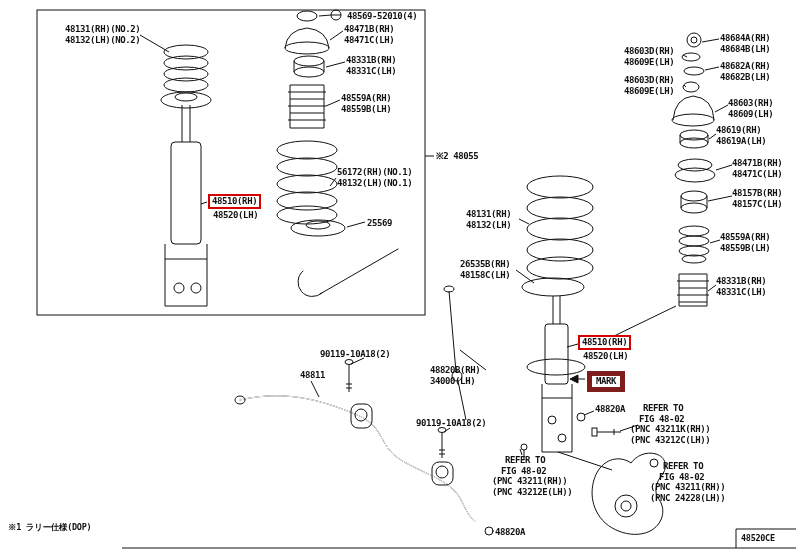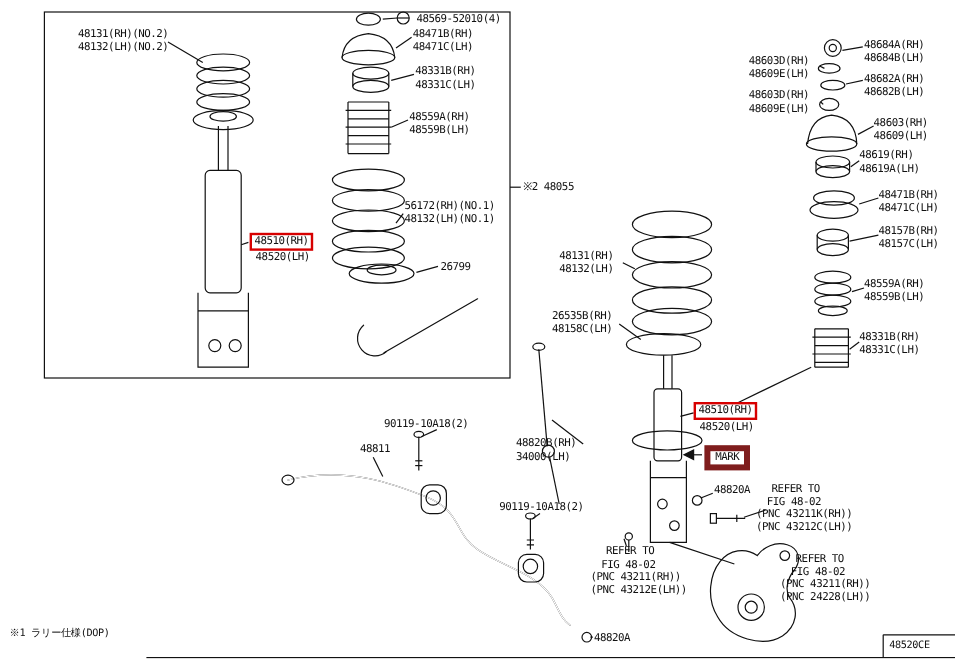--- a/index.html
+++ b/index.html
@@ -2,28 +2,28 @@
 <html style="--hl: #d70000;"><head>
 <meta charset="utf-8">
 <style>
   html,body{margin:0;padding:0;background:#fff}
   .stage{position:relative;width:796px;height:549px;background:#fff;overflow:hidden;
          font-family:"DejaVu Sans Mono",monospace;color:#111}
   .art{position:absolute;left:0;top:0;z-index:1}
   .k *{stroke:#111;fill:none;stroke-width:1}
   .k .w{stroke:#fff}
   .k .f{fill:#111;stroke:#111}
-  .lbl{position:absolute;z-index:2;font-size:9px;font-weight:normal;line-height:10.5px;
+  .lbl{position:absolute;z-index:2;font-size:9px;font-weight:bold;line-height:10.5px;
        letter-spacing:-0.4px;white-space:nowrap}
   .lbl span{display:block}
   .hl{border:2px solid var(--hl,#d70000);padding:0 2px;margin-left:-3px;margin-top:-2px}
   .boxed{border:5px solid #7f1d1d;padding:0 4px}
   .r1{padding-left:13px}
   .r2{padding-left:9px}
-  .note{position:absolute;z-index:2;font-size:8.5px;font-weight:normal;letter-spacing:-0.3px;white-space:nowrap}
+  .note{position:absolute;z-index:2;font-size:8.5px;font-weight:bold;letter-spacing:-0.3px;white-space:nowrap}
 </style>
 </head>
 <body>
 
 <div class="stage">
 
   <svg class="art" width="796" height="549" viewBox="0 0 796 549">
     <g class="k">
 
       <rect x="37" y="10" width="388" height="305"></rect>
@@ -217,21 +217,21 @@
     <span>56172(RH)(NO.1)</span>
     <span>48132(LH)(NO.1)</span>
   </div>
   <div class="lbl hl" style="left:211px;top:196px">
     <span>48510(RH)</span>
   </div>
   <div class="lbl" style="left:213px;top:210px">
     <span>48520(LH)</span>
   </div>
   <div class="lbl" style="left:367px;top:218px">
-    <span>26799</span>
+    <span>25569</span>
   </div>
   <div class="lbl" style="left:436px;top:151px">
     <span>※2 48055</span>
   </div>
   <div class="lbl" style="left:466px;top:209px">
     <span>48131(RH)</span>
     <span>48132(LH)</span>
   </div>
   <div class="lbl" style="left:460px;top:259px">
     <span>26535B(RH)</span>

